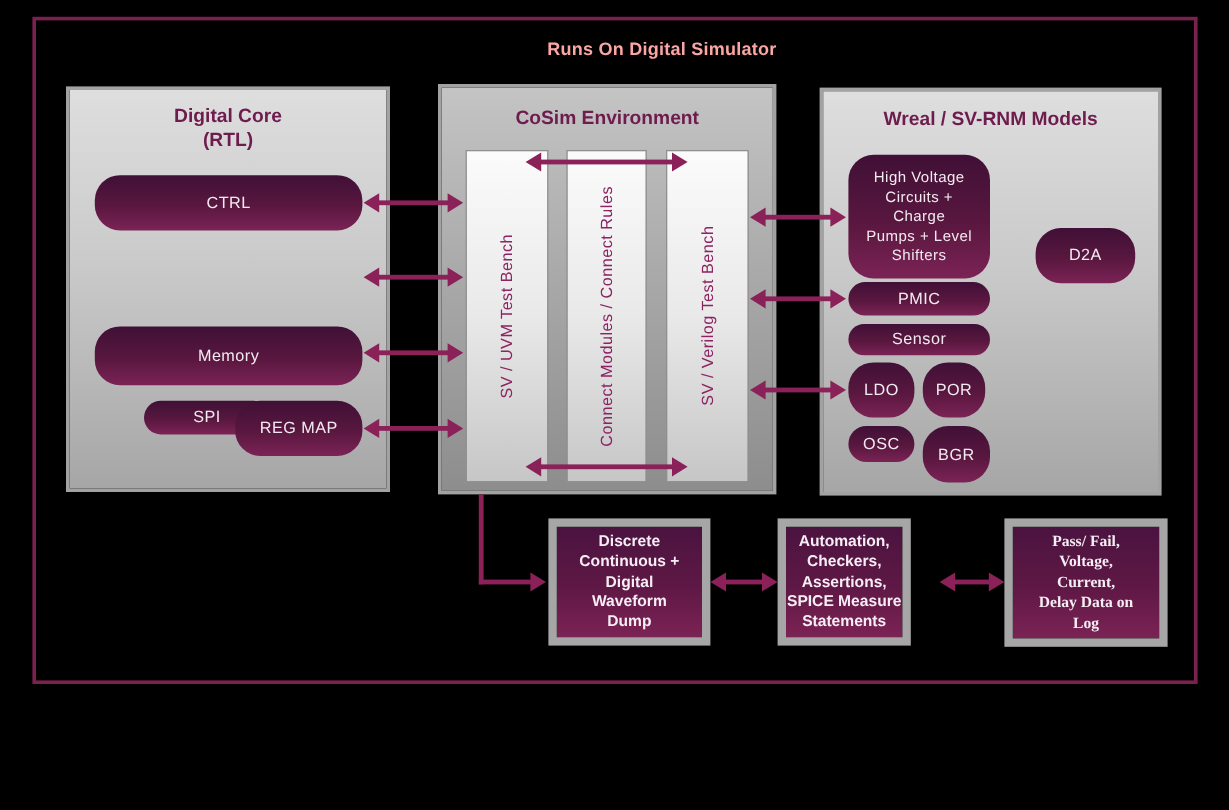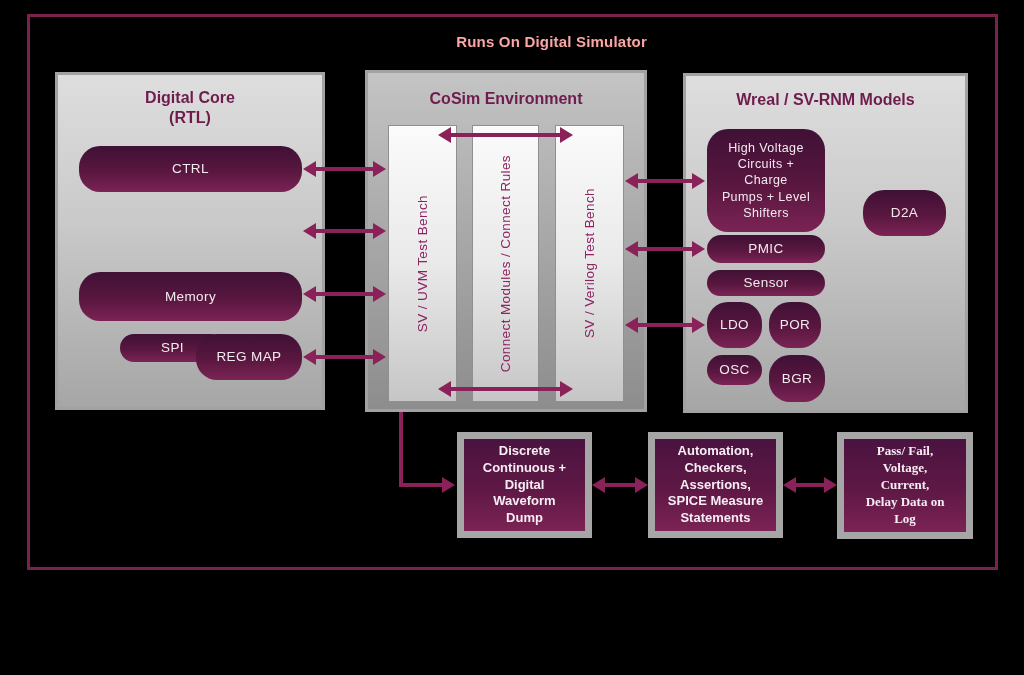--- a/index.html
+++ b/index.html
@@ -135,21 +135,21 @@
     <span>D2A</span>
   </div>
 
   <div class="outbox" style="left:457px;top:432px;width:135px;height:106px;text-align:center;">
     <span class="prewrap">Discrete
 Continuous +
 Digital
 Waveform
 Dump</span>
   </div>
-  <div class="outbox" style="left:648px;top:432px;width:135px;height:106px;">
+  <div class="outbox" style="left:648px;top:432px;width:111px;height:106px;">
     <span class="prewrap">Automation,
 Checkers,
 Assertions,
 SPICE Measure
 Statements</span>
   </div>
   <div class="outbox" style="left:837px;top:432px;width:136px;height:107px;font-family:Liberation Serif, serif;">
     <span class="prewrap">Pass/ Fail,
 Voltage,
 Current,

